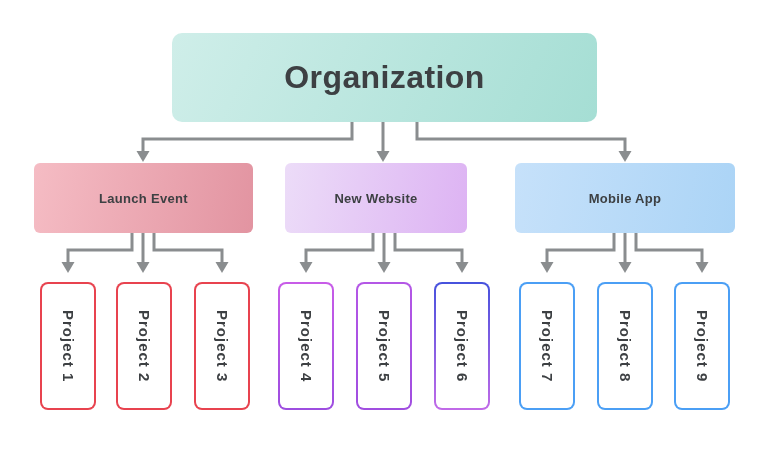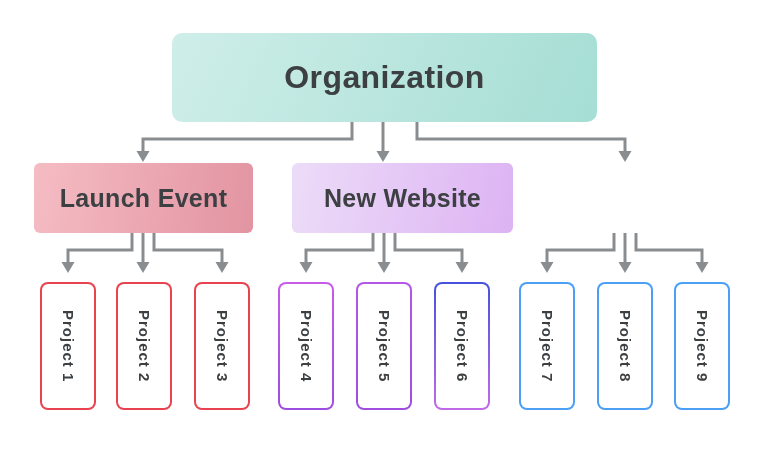--- a/index.html
+++ b/index.html
@@ -43,26 +43,26 @@
     width: 425px; height: 89px;
     border-radius: 10px;
     background: linear-gradient(115deg, var(--root-from) 0%, var(--root-to) 100%);
     font-size: 32px;
     letter-spacing: 0.4px;
   }
   .branch {
     top: 163px;
     height: 70px;
     border-radius: 6px;
-    font-size: 25px;
+    font-size: 13px;
     letter-spacing: 0.3px;
   }
   .b1 { left: 34px;  width: 219px;
         background: linear-gradient(100deg, var(--branch1-from) 0%, var(--branch1-to) 100%); }
-  .b2 { left: 292px; width: 221px;
+  .b2 { left: 285px; width: 182px;
         background: linear-gradient(100deg, var(--branch2-from) 0%, var(--branch2-to) 100%); }
   .b3 { left: 515px; width: 220px;
         background: linear-gradient(100deg, var(--branch3-from) 0%, var(--branch3-to) 100%); }
   .proj {
     position: absolute;
     top: 282px;
     width: 56px; height: 128px;
     border-radius: 8px;
     padding: 2px;
     box-sizing: border-box;
@@ -156,20 +156,23 @@
   <div class="node root">
     <span>Organization</span>
   </div>
 
   <div class="node branch b1">
     <span>Launch Event</span>
   </div>
   <div class="node branch b2">
     <span>New Website</span>
   </div>
+  <div class="node branch b3">
+    <span>Mobile App</span>
+  </div>
 
   <div class="proj p1">
     <div class="inner">
       <span>Project 1</span>
     </div>
   </div>
   <div class="proj p2">
     <div class="inner">
       <span>Project 2</span>
     </div>

